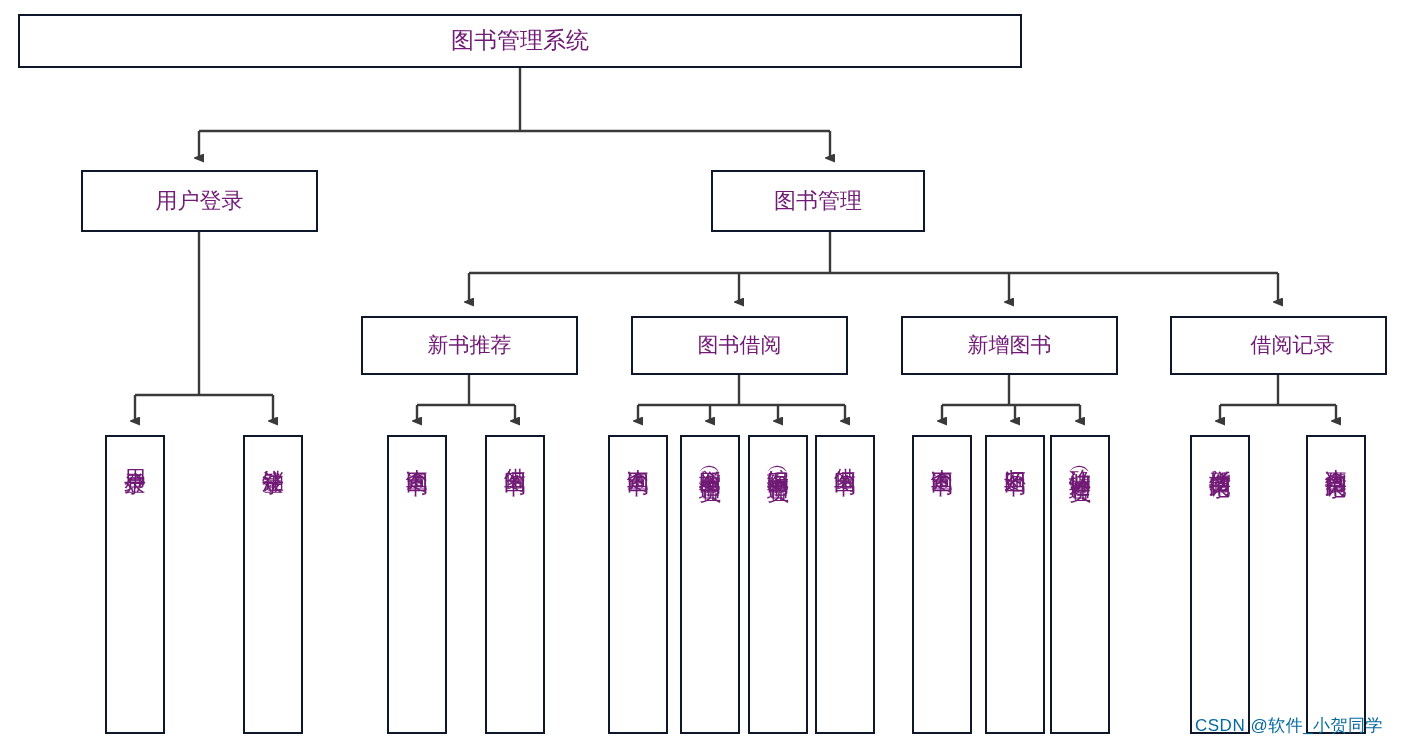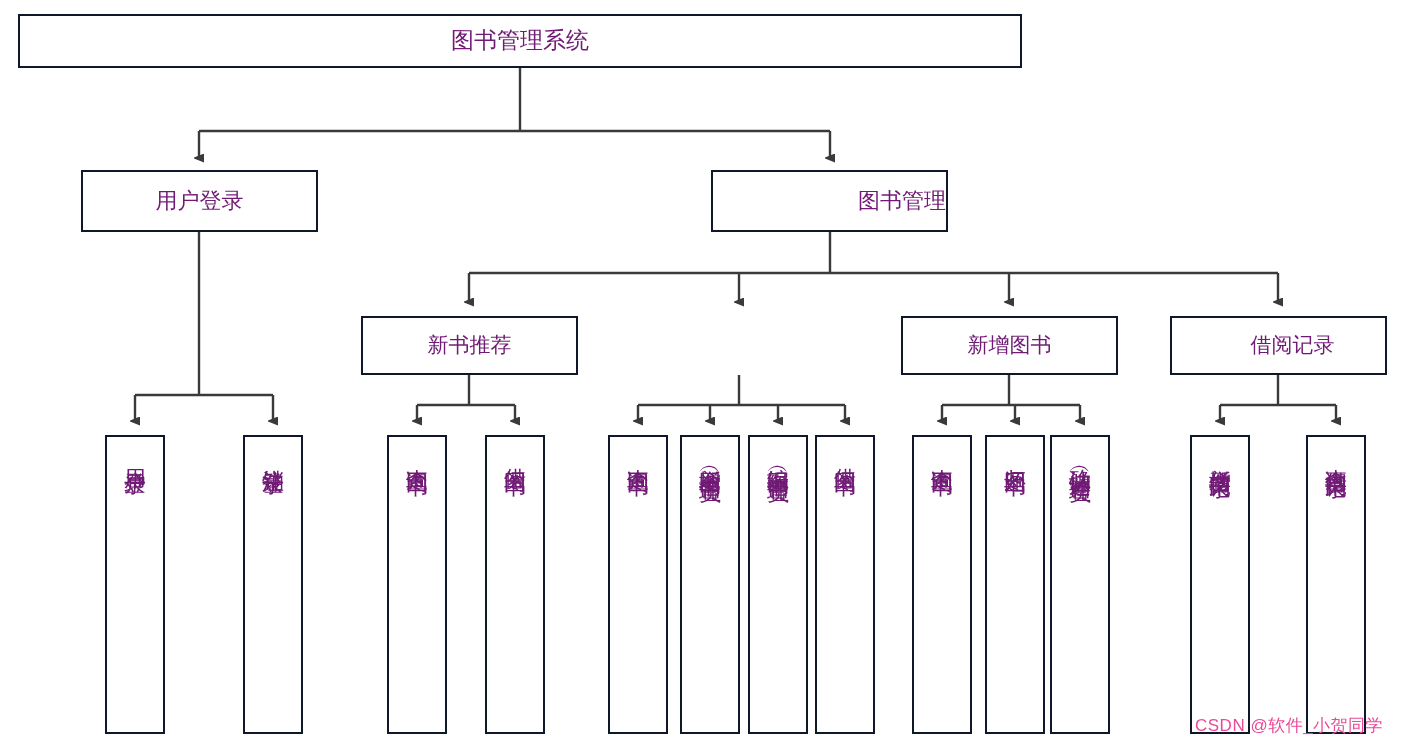--- a/index.html
+++ b/index.html
@@ -53,21 +53,21 @@
     font-size: 22px;
     writing-mode: vertical-rl;
     text-orientation: upright;
     letter-spacing: 2px;
     line-height: 1;
     white-space: nowrap;
   }
   .watermark {
     position: absolute;
     font-size: 17px;
-    color: #ec4899;
+    color: #0369a1;
     white-space: nowrap;
     letter-spacing: 0.5px;
   }
 </style>
 </head>
 <body>
 
 <div id="canvas">
 
   <svg class="connectors" viewBox="0 0 1405 747" xmlns="http://www.w3.org/2000/svg">
@@ -120,26 +120,29 @@
     </g>
   </svg>
 
   <div class="node root" style="left:18px; top:14px; width:1004px; height:54px;">
     <span class="node-label">图书管理系统</span>
   </div>
 
   <div class="node level2" style="left:81px; top:170px; width:237px; height:62px;">
     <span class="node-label">用户登录</span>
   </div>
-  <div class="node level2" style="left:711px; top:170px; width:237px; height:62px;justify-content:flex-end;">
+  <div class="node level2" style="left:711px; top:170px; width:214px; height:62px;">
     <span class="node-label">图书管理</span>
   </div>
 
   <div class="node level3" style="left:361px; top:316px; width:217px; height:59px;">
     <span class="node-label">新书推荐</span>
+  </div>
+  <div class="node level3" style="left:631px; top:316px; width:217px; height:59px;">
+    <span class="node-label">图书借阅</span>
   </div>
   <div class="node level3" style="left:901px; top:316px; width:217px; height:59px;">
     <span class="node-label">新增图书</span>
   </div>
   <div class="node level3" style="left:1170px; top:316px; width:217px; height:59px;padding-left:28px;">
     <span class="node-label">借阅记录</span>
   </div>
 
   <div class="node leaf" style="left:105px; top:435px; width:60px; height:299px;">
     <span class="node-label">用户登录</span>

